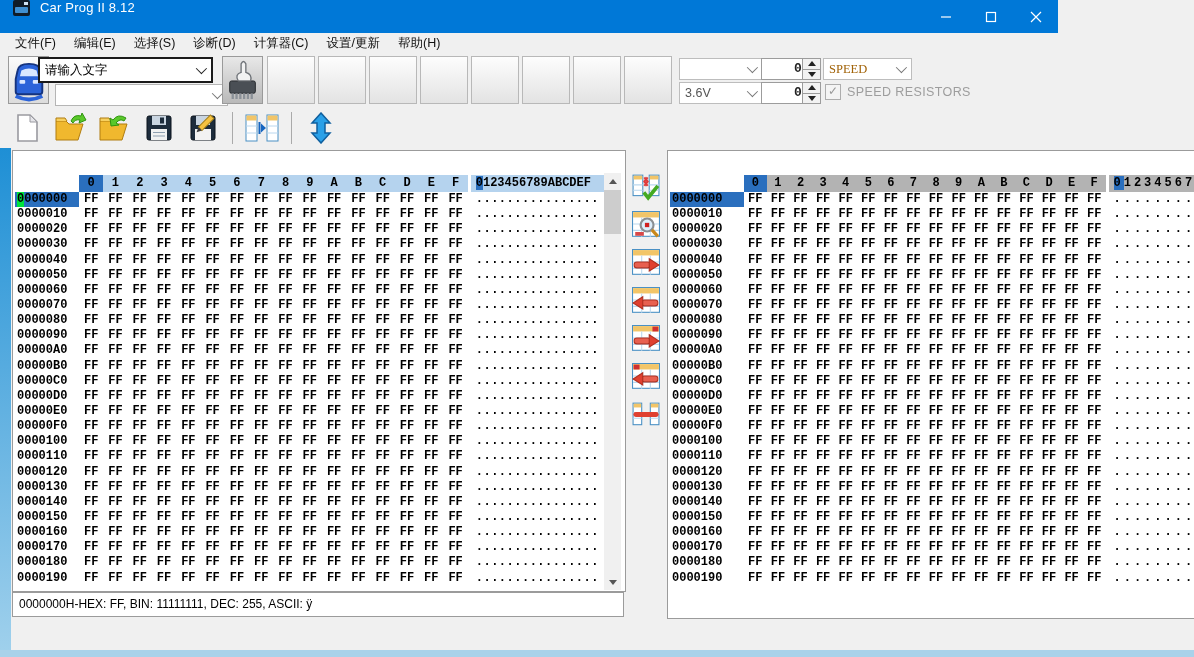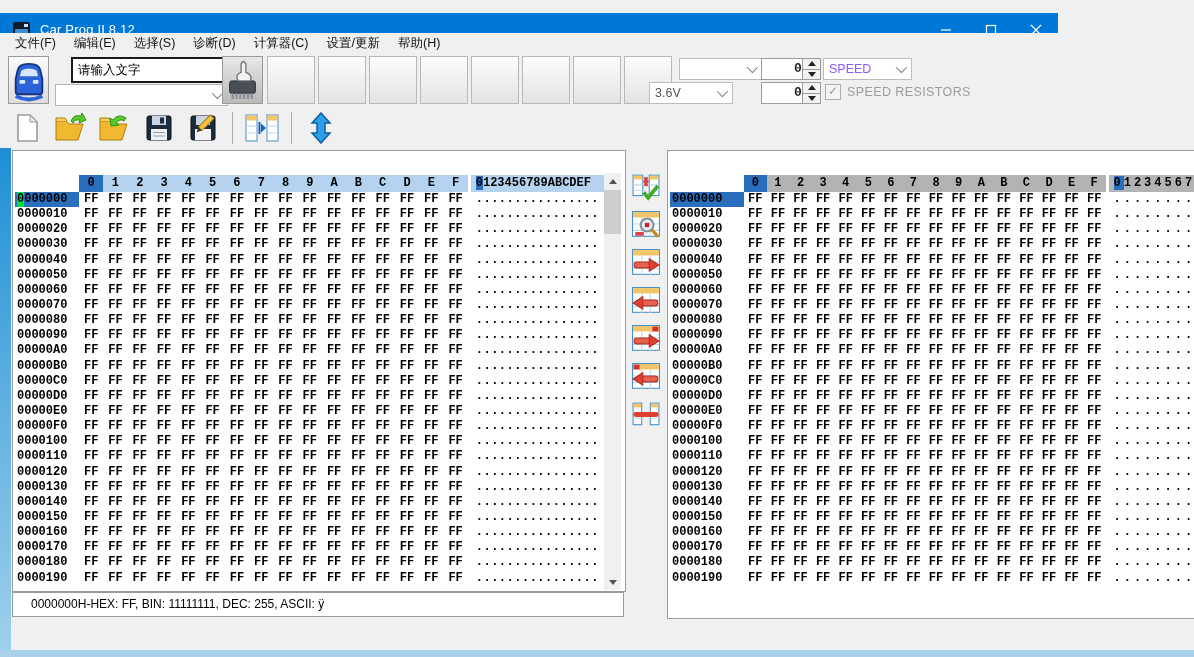--- a/index.html
+++ b/index.html
@@ -1,22 +1,22 @@
 <!DOCTYPE html>
 <html style="--titlebar: #0078d7; --hdr: #b5d3ee; --sel: #2a6fbe; --grn: #00e43c; --stl: #000080; --stv: #0000cd;"><head>
 <meta charset="utf-8">
 <style>
   html,body{margin:0;padding:0;}
   body{width:1194px;height:657px;overflow:hidden;background:#f0f0f0;
        font-family:"Liberation Sans",sans-serif;position:relative;}
   #app{position:absolute;inset:0;}
 
   
-  .titlebar{position:absolute;left:0;top:13px;width:1058px;height:33px;background:var(--titlebar,#0078d7);
-            display:flex;align-items:center;}
+  .titlebar{position:absolute;left:0;top:0;width:1058px;height:33px;background:var(--titlebar,#0078d7);
+            display:flex;}
   .app-icon{width:17px;height:16px;margin-left:13px;background:#101c28;border-radius:2px;position:relative;flex:0 0 auto;}
   .app-icon::after{content:"";position:absolute;left:2px;top:7px;width:13px;height:6px;background:#3f8fd0;border-radius:1px;}
   .app-icon::before{content:"";position:absolute;right:2px;top:2px;width:4px;height:3px;background:#cfe3f4;}
   .title{color:#fff;font-size:13px;margin-left:10px;letter-spacing:.2px;}
   .wincontrols{margin-left:auto;display:flex;height:33px;}
   .wc{width:45px;height:33px;display:flex;align-items:center;justify-content:center;cursor:pointer;}
   .wc svg{display:block;}
 
   
   .menubar{position:absolute;left:0;top:33px;width:1194px;height:21px;background:#f0f0f0;display:flex;align-items:center;padding-left:6px;}
@@ -27,27 +27,27 @@
   .tbtn{position:absolute;border:1px solid #9a9a9a;background:linear-gradient(#fbfbfb,#dcdcdc);padding:0;cursor:pointer;}
   .tbtn.car{left:8px;top:2px;width:41px;height:48px;}
   .tbtn.chip{left:222px;top:2px;width:41px;height:48px;background:linear-gradient(#e8e8e8,#b9b9b9);}
   .tbtn svg{display:block;margin:auto;}
   .combo{position:absolute;background:#fff;border:1px solid #919191;font-size:12.5px;color:#000;
          display:flex;align-items:center;padding-left:5px;cursor:pointer;}
   .combo .chev{margin-left:auto;margin-right:7px;width:7px;height:7px;border-right:1.4px solid #777;
                border-bottom:1.4px solid #777;transform:rotate(45deg) translateY(-2px);}
   .combo.focused{border:2px solid #1a1a1a;}
   .combo.focused .chev{border-color:#222;}
-  .combo.c-search{left:71px;top:3px;width:166px;height:22px;}
+  .combo.c-search{left:38px;top:3px;width:166px;height:22px;}
   .combo.c-secondary{left:55px;top:30px;width:166px;height:20px;border-color:#b5b5b5;}
   .emptybtns{position:absolute;left:267px;top:2px;display:flex;gap:3px;}
   .tb-empty{width:48px;height:48px;border:1px solid #b8b8b8;background:linear-gradient(#fdfdfd,#e3e3e3);cursor:pointer;padding:0;}
   .combo.c-device{left:679px;top:4px;width:77px;height:20px;border-color:#bdbdbd;color:#555;}
-  .combo.c-voltage{left:649px;top:28px;width:77px;height:20px;border-color:#bdbdbd;color:#555;}
-  .combo.c-speed{left:823px;top:4px;width:82px;height:20px;border-color:#bdbdbd;color:#8b5cf6;}
+  .combo.c-voltage{left:679px;top:28px;width:77px;height:20px;border-color:#bdbdbd;color:#555;}
+  .combo.c-speed{left:823px;top:4px;width:82px;height:20px;border-color:#bdbdbd;color:#a16207;font-family:Liberation Serif, serif;}
   .spinner{position:absolute;width:58px;height:20px;background:#fff;border:1px solid #9c9c9c;display:flex;font-size:12.5px;}
   .spinner.s-top{left:761px;top:4px;}
   .spinner.s-bottom{left:761px;top:28px;}
   .spinner .sval{flex:1;padding:2px 0 0 4px;color:#222;}
   .spinbtns{width:17px;display:flex;flex-direction:column;border-left:1px solid #9c9c9c;}
   .spinbtn{flex:1;background:#f2f2f2;display:flex;align-items:center;justify-content:center;cursor:pointer;}
   .spinbtn+.spinbtn{border-top:1px solid #9c9c9c;}
   .tri-up{width:0;height:0;border-left:4px solid transparent;border-right:4px solid transparent;border-bottom:5px solid #222;}
   .tri-dn{width:0;height:0;border-left:4px solid transparent;border-right:4px solid transparent;border-top:5px solid #222;}
   .checkbox{position:absolute;left:825px;top:30px;display:flex;align-items:center;cursor:default;}
@@ -101,21 +101,21 @@
   .sarw-dn{width:0;height:0;border-left:4px solid transparent;border-right:4px solid transparent;border-top:5px solid #555;}
   .sthumb{position:absolute;left:0;top:17px;width:17px;height:44px;background:#cdcdcd;cursor:grab;}
 
   
   .midicons{position:absolute;left:630px;top:172px;width:34px;display:flex;flex-direction:column;gap:8px;}
   .midbtn{width:32px;height:30px;border:none;background:transparent;padding:1px;cursor:pointer;}
   .midbtn svg{display:block;margin:auto;}
 
   
   .infobox{position:absolute;left:12px;top:592px;width:612px;height:25px;background:#fff;border:1px solid #9b9b9b;
-           font-size:12px;color:#000;line-height:23px;padding-left:18px;box-sizing:border-box;}
+           font-size:12px;color:#000;line-height:23px;padding-left:6px;box-sizing:border-box;}
   .statusbar{position:absolute;left:0;top:620px;width:1194px;height:30px;background:#f0f0f0;
              display:flex;align-items:center;}
   .slabel{font-size:13px;font-weight:bold;color:var(--stl,#000080);margin-left:14px;letter-spacing:.5px;}
   .sval{font-size:13px;font-weight:bold;color:var(--stv,#0000cd);margin-left:28px;font-family:"Liberation Mono",monospace;}
 </style>
 </head>
 <body>
 
 <div id="app">
 

